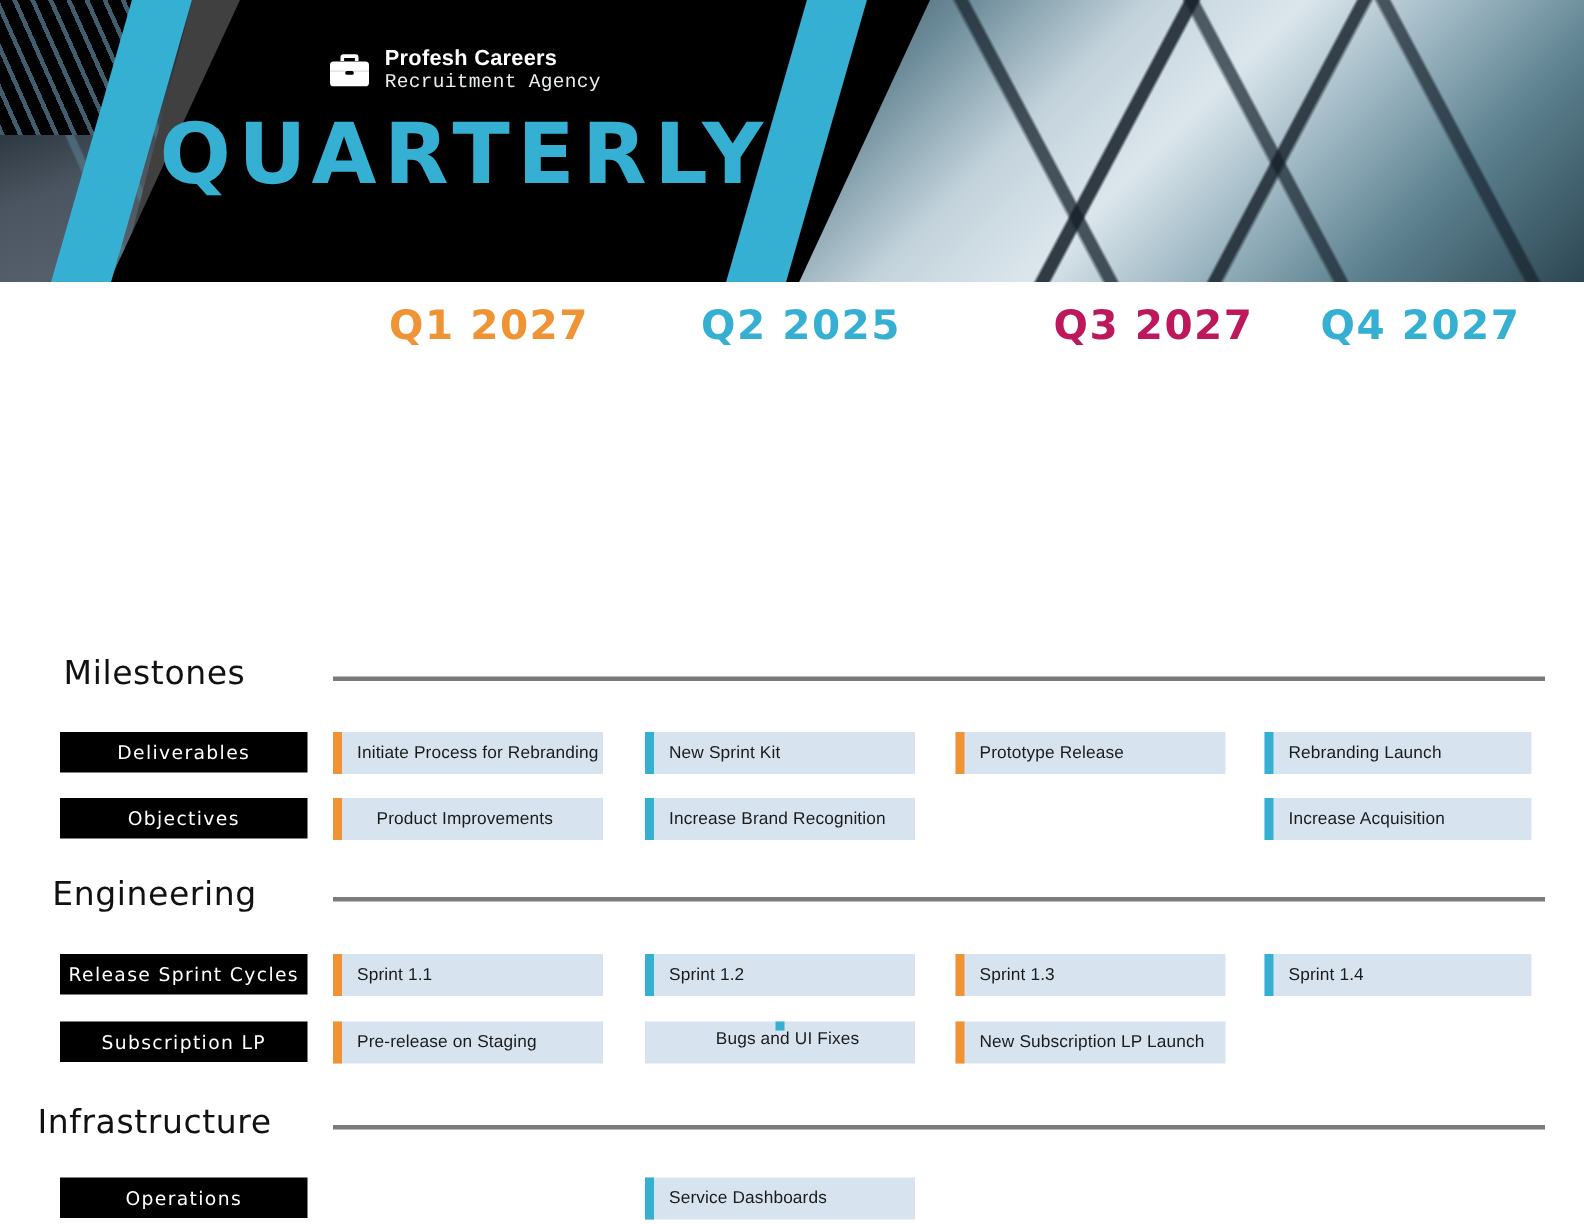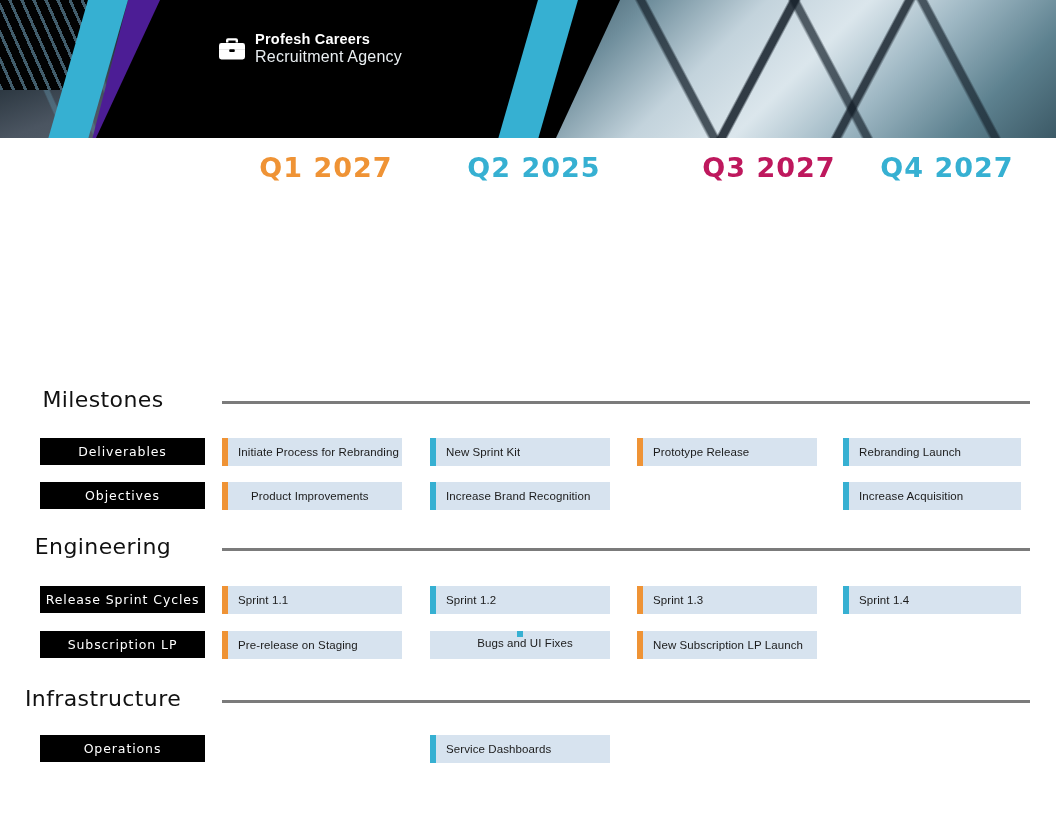--- a/index.html
+++ b/index.html
@@ -9,22 +9,22 @@
     height: 816px;
     background: #ffffff;
     font-family: "Liberation Sans", sans-serif;
     overflow: hidden;
   }
 
   
   .header {
     position: relative;
     width: 1056px;
-    height: 138px;
-    background: #4c1d95;
+    height: 188px;
+    background: #404040;
     overflow: hidden;
   }
 
   
   .photo-right {
     position: absolute;
     top: 0; left: 520px;
     width: 536px; height: 194px;
     background:
       linear-gradient(118deg, rgba(255,255,255,0) 42%, rgba(20,30,40,0.85) 42.4%, rgba(20,30,40,0.85) 43.6%, rgba(255,255,255,0) 44%),
@@ -89,22 +89,23 @@
   .logo-mark { width: 28px; height: 25px; display: block; }
   .logo-text { text-align: left; line-height: 1.08; }
   .logo-title {
     color: #ffffff;
     font-size: 14.5px;
     font-weight: bold;
     letter-spacing: 0.2px;
   }
   .logo-sub {
     color: #e9eef1;
-    font-size: 16px;
+    font-size: 13px;
     letter-spacing: 0.2px;
+    font-family: Liberation Mono, monospace;
   }
   .title-main {
     margin-top: 12px;
     color: #36b0d2;
     font-size: 56px;
     font-weight: bold;
     letter-spacing: 5px;
     line-height: 1;
     font-family: "DejaVu Sans", sans-serif;
   }
@@ -212,20 +213,21 @@
         <path d="M10 2.2h8a2 2 0 0 1 2 2v2.4h-2.4V4.6h-7.2v2h-2.4V4.2a2 2 0 0 1 2-2z" fill="#ffffff"></path>
         <rect x="1" y="7" width="26" height="16.5" rx="2.4" fill="#ffffff"></rect>
         <rect x="11.2" y="13.3" width="5.6" height="2.6" rx="1" fill="#000000"></rect>
         <rect x="1" y="13.3" width="26" height="0.1" fill="#000000"></rect>
       </svg>
       <div class="logo-text">
         <div class="logo-title">Profesh Careers</div>
         <div class="logo-sub">Recruitment Agency</div>
       </div>
     </div>
+    <div class="title-main">QUARTERLY</div>
   </div>
 </div>
 
 <div class="board">
   <div class="quarters" id="quarters">
       <div class="quarter" style="left: 222px; color: rgb(239, 147, 53);">Q1 2027</div>
       <div class="quarter" style="left: 430px; color: rgb(54, 176, 210);">Q2 2025</div>
       <div class="quarter" style="left: 665px; color: #be185d;">Q3 2027</div>
       <div class="quarter" style="left: 843px; color: rgb(54, 176, 210);">Q4 2027</div>
     </div>

